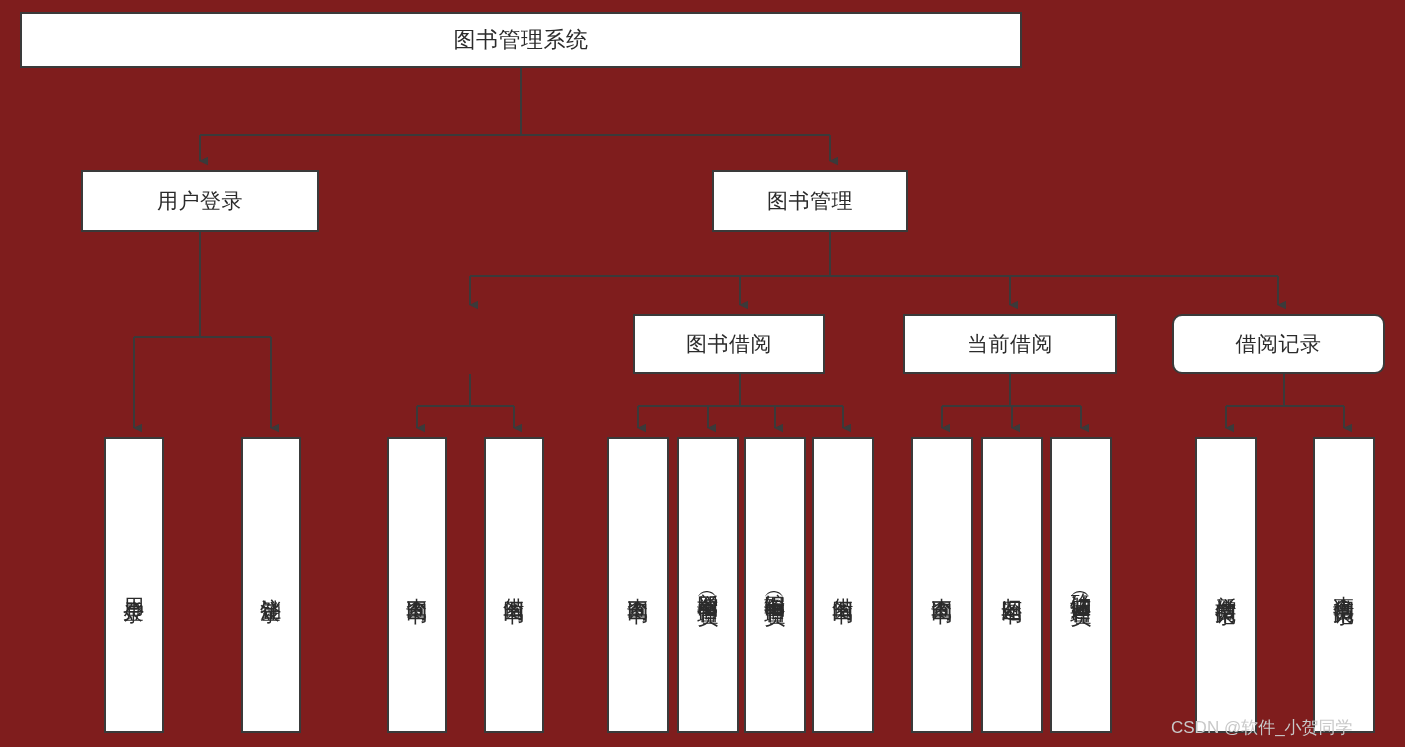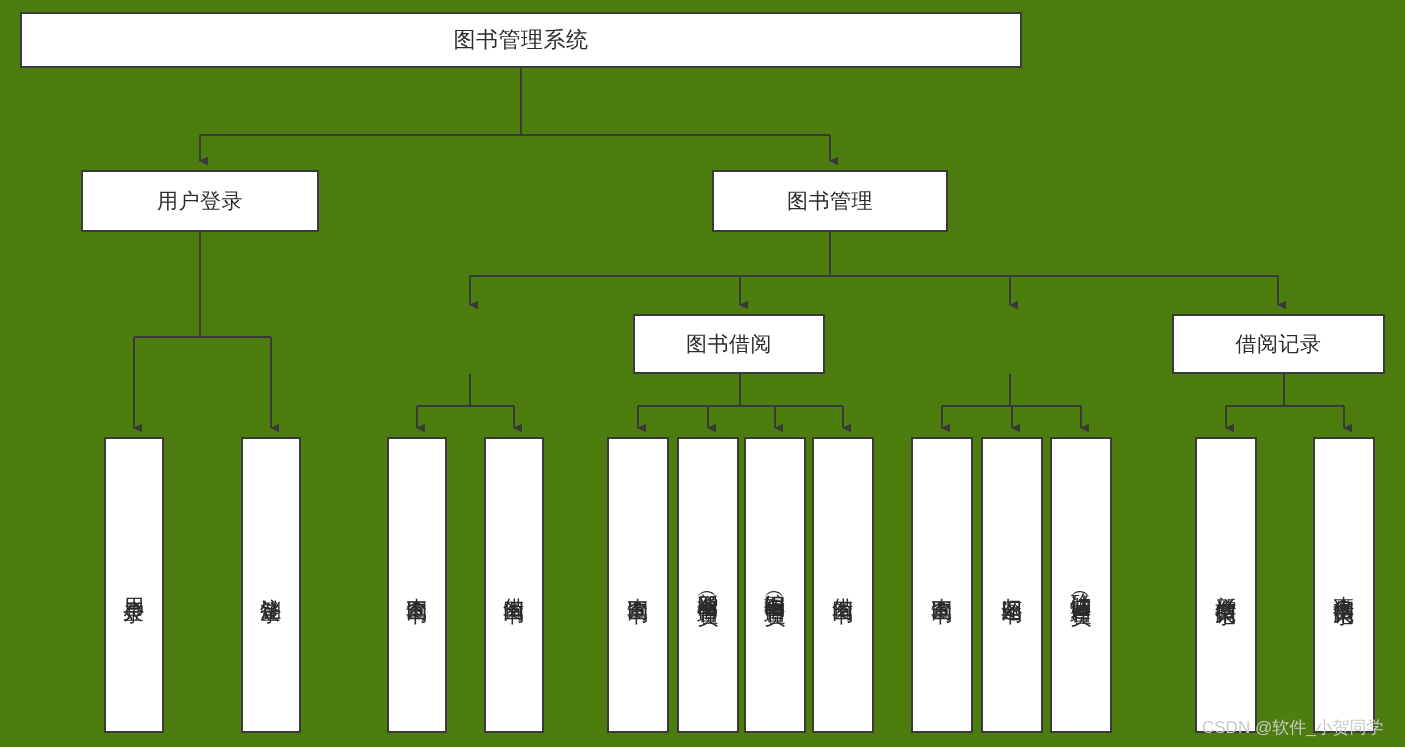--- a/index.html
+++ b/index.html
@@ -7,21 +7,21 @@
     padding: 0;
     background: #ffffff;
   }
   body {
     font-family: "Liberation Sans", "DejaVu Sans", sans-serif;
   }
   #canvas {
     position: relative;
     width: 1405px;
     height: 747px;
-    background: #4d7c0f;
+    background: #7f1d1d;
     overflow: hidden;
   }
   #diagram-svg {
     position: absolute;
     left: 0;
     top: 0;
     width: 1405px;
     height: 747px;
   }
   .node-box {
@@ -125,28 +125,31 @@
     </g>
   </svg>
 
   <div class="node-box node-h node-root" style="left: 20px; top: 12px; width: 1002px; height: 56px;">
     <span class="node-label">图书管理系统</span>
   </div>
 
   <div class="node-box node-h" style="left: 81px; top: 170px; width: 238px; height: 62px;">
     <span class="node-label">用户登录</span>
   </div>
-  <div class="node-box node-h" style="left: 712px; top: 170px; width: 236px; height: 62px;">
+  <div class="node-box node-h" style="left: 712px; top: 170px; width: 196px; height: 62px;">
     <span class="node-label">图书管理</span>
   </div>
 
   <div class="node-box node-h" style="left: 633px; top: 314px; width: 192px; height: 60px;">
     <span class="node-label">图书借阅</span>
   </div>
-  <div class="node-box node-h" style="left: 1172px; top: 314px; width: 213px; height: 60px;">
+  <div class="node-box node-h" style="left: 903px; top: 314px; width: 214px; height: 60px;">
+    <span class="node-label">当前借阅</span>
+  </div>
+  <div class="node-box node-h" style="left: 1172px; top: 314px; width: 213px; height: 60px; border-radius: 10px;">
     <span class="node-label">借阅记录</span>
   </div>
 
   <div class="node-box node-v" style="left: 104px; top: 437px; width: 60px; height: 296px;">
     <span class="node-label">用户登录</span>
   </div>
   <div class="node-box node-v" style="left: 241px; top: 437px; width: 60px; height: 296px;">
     <span class="node-label">注销登录</span>
   </div>
   <div class="node-box node-v" style="left: 387px; top: 437px; width: 60px; height: 296px;">
@@ -176,15 +179,15 @@
   <div class="node-box node-v" style="left: 1050px; top: 437px; width: 62px; height: 296px;">
     <span class="node-label">确认归还（管理员）</span>
   </div>
   <div class="node-box node-v" style="left: 1195px; top: 437px; width: 62px; height: 296px;">
     <span class="node-label">新增借阅记录</span>
   </div>
   <div class="node-box node-v" style="left: 1313px; top: 437px; width: 62px; height: 296px;">
     <span class="node-label">查询借阅记录</span>
   </div>
 
-  <div class="watermark" style="left: 1202px; top: 716px; color: rgb(201, 201, 201);">CSDN @软件_小贺同学</div>
+  <div class="watermark" style="left: 1171px; top: 716px; color: rgb(201, 201, 201);">CSDN @软件_小贺同学</div>
 
 </div>
 
 </body></html>

